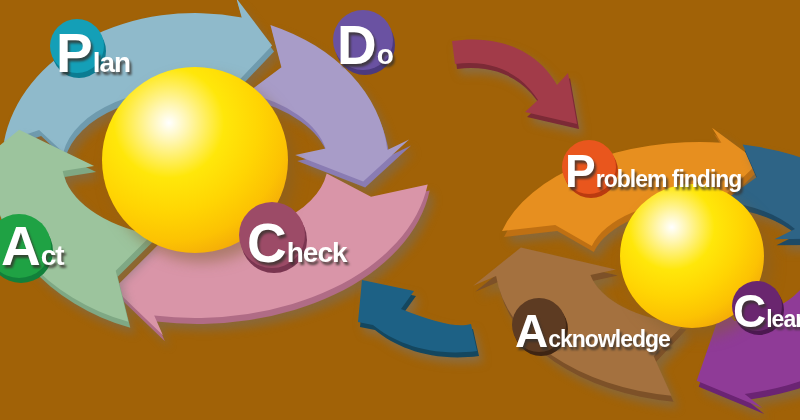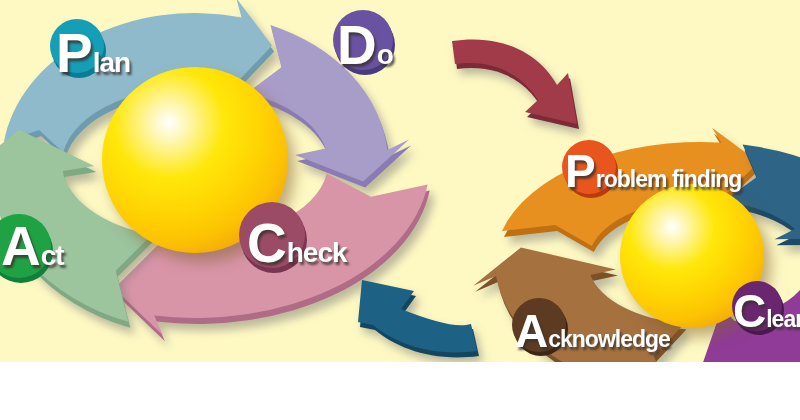--- a/index.html
+++ b/index.html
@@ -1,16 +1,16 @@
 <!DOCTYPE html>
 <html><head>
 <meta charset="utf-8">
 <style>
   html,body{margin:0;padding:0;background:#ffffff;}
-  .stage{position:relative;width:800px;height:362px;overflow:hidden;background:#fef9c3;}
+  .stage{position:relative;width:800px;height:420px;overflow:hidden;background:#a16207;}
   svg{display:block;}
   .seg{filter:drop-shadow(5px 7px 4px rgba(110,110,110,0.45));}
   .conn{filter:drop-shadow(4px 6px 4px rgba(120,120,120,0.5));}
   .sphere{filter:drop-shadow(7px 9px 7px rgba(130,95,45,0.5));}
   text{font-family:"Liberation Sans","DejaVu Sans",sans-serif;font-weight:bold;fill:#ffffff;letter-spacing:-1px;}
   .lbl{filter:drop-shadow(2px 3px 1px rgba(55,50,45,0.8));}
   .init-big{font-size:55px;}
   .rest-big{font-size:28px;}
   .init-sm{font-size:46px;}
   .rest-sm{font-size:23px;}

